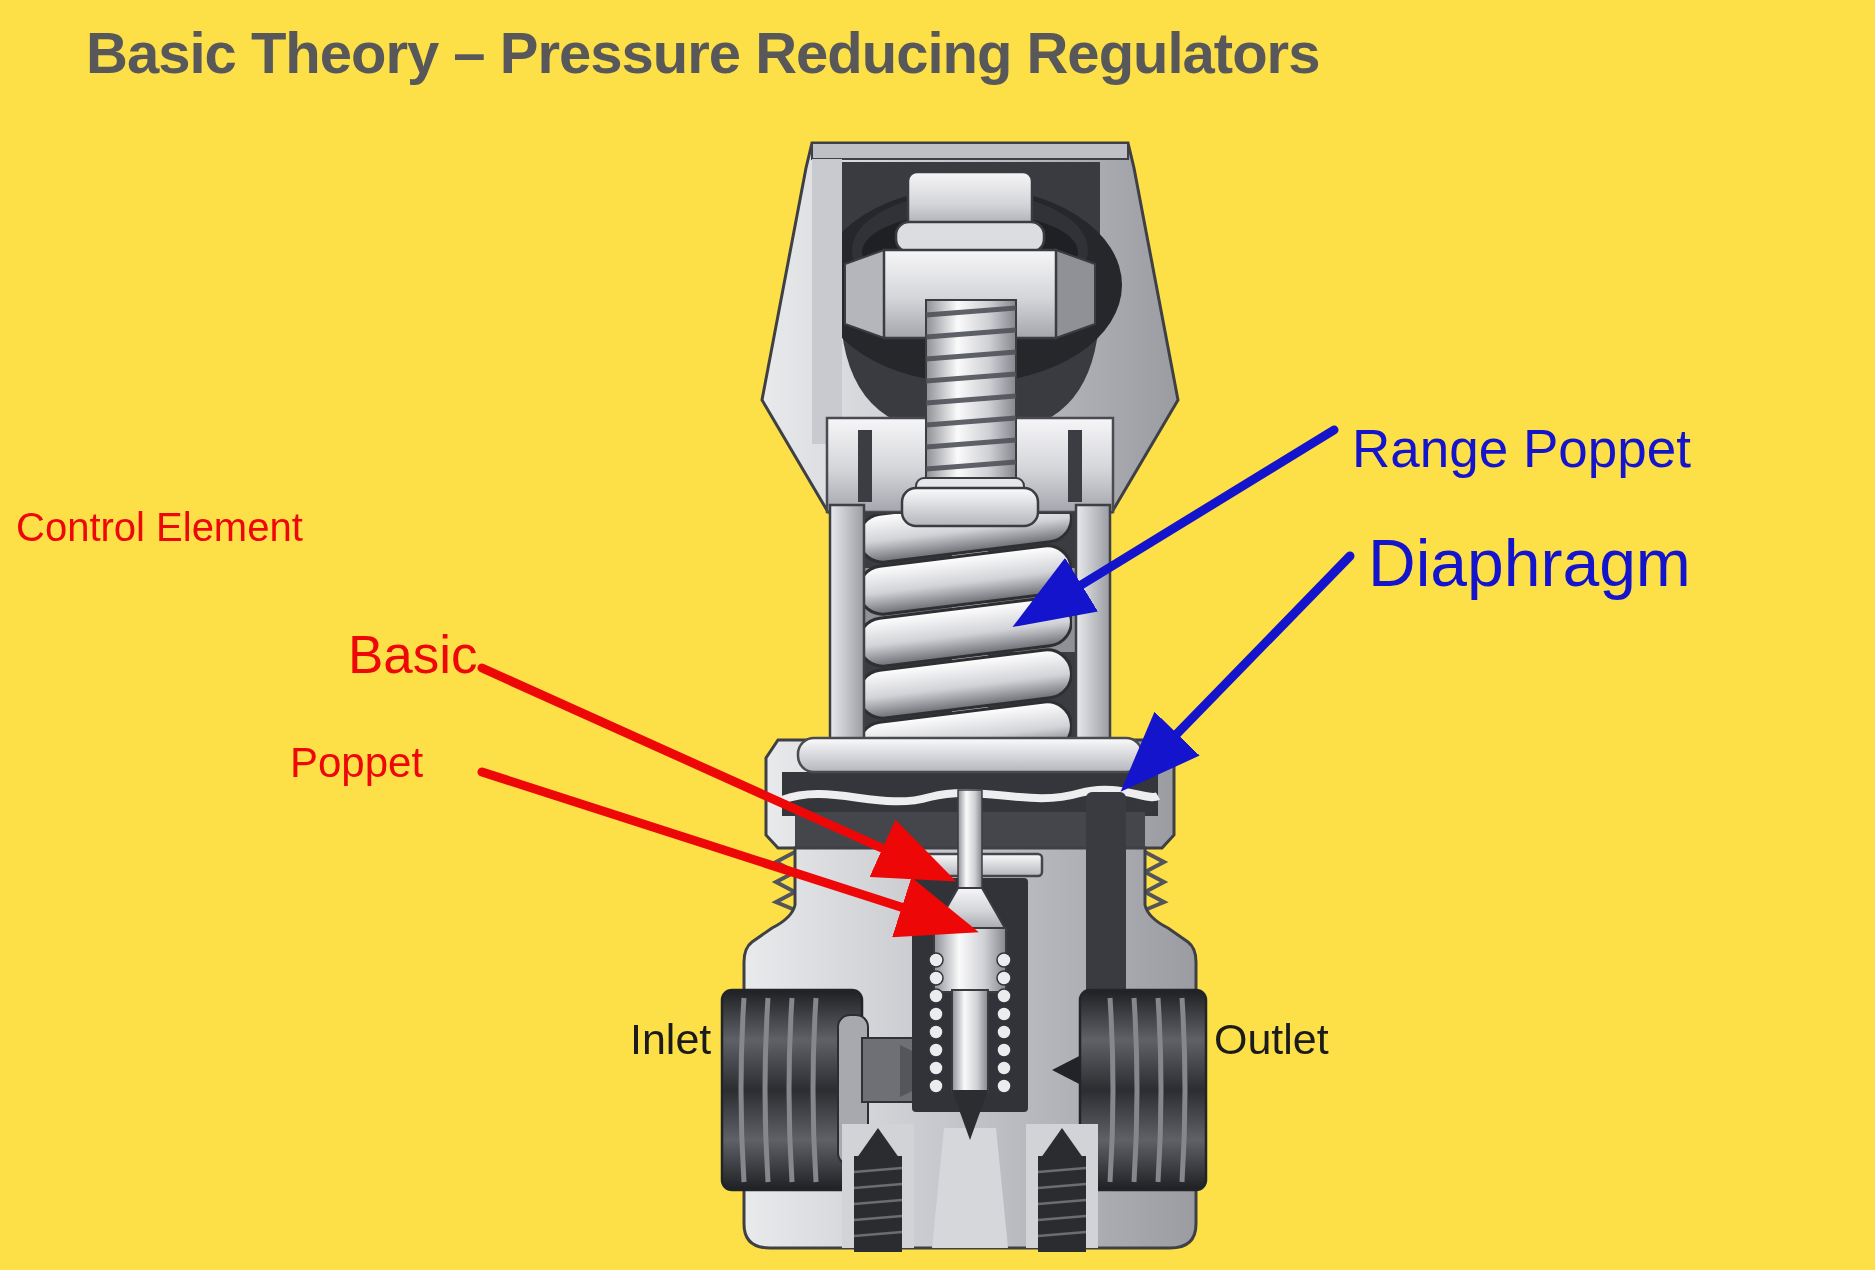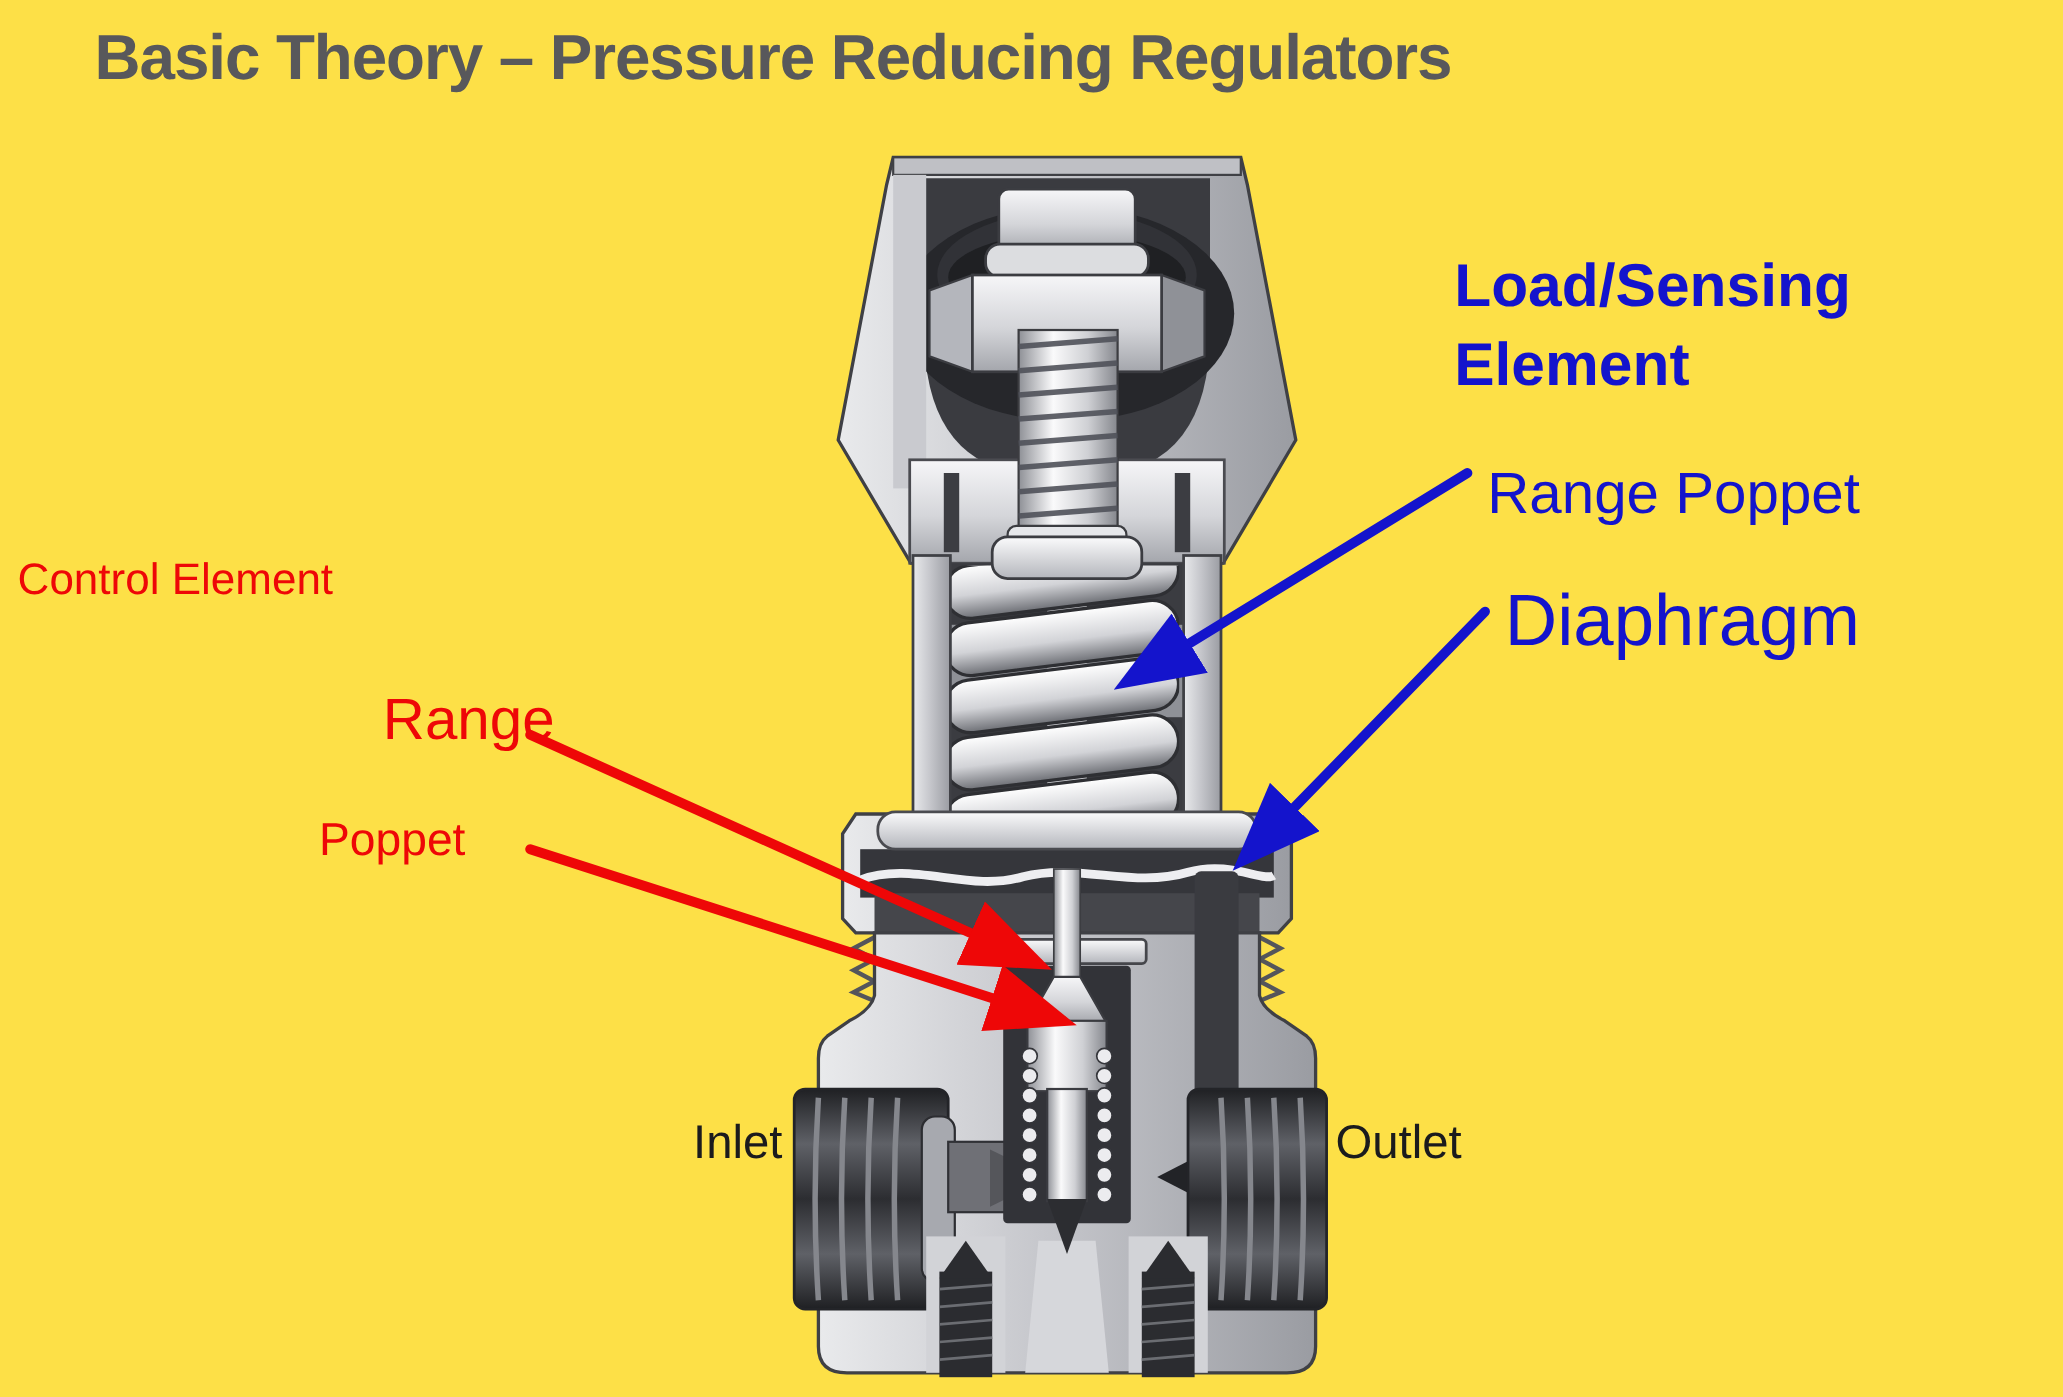--- a/index.html
+++ b/index.html
@@ -211,28 +211,27 @@
     <g stroke-linecap="round">
       <line x1="482" y1="668" x2="944" y2="876" stroke="#ee0707" stroke-width="9" marker-end="url(#arrRed)"></line>
       <line x1="482" y1="772" x2="966" y2="928" stroke="#ee0707" stroke-width="9" marker-end="url(#arrRed)"></line>
       <line x1="1334" y1="430" x2="1024" y2="620" stroke="#1414cc" stroke-width="9" marker-end="url(#arrBlue)"></line>
       <line x1="1350" y1="556" x2="1130" y2="782" stroke="#1414cc" stroke-width="9" marker-end="url(#arrBlue)"></line>
     </g>
   </svg>
 
   <div class="lbl" id="page-title" style="color: rgb(88, 88, 91);">Basic Theory – Pressure Reducing Regulators</div>
 
-  <div class="lbl" id="load-sensing-label" style="color: rgb(20, 20, 204);">Load/Sensing Element</div>
 
   <div class="lbl" id="range-spring-label" style="color: rgb(20, 20, 204);">Range Poppet</div>
 
   <div class="lbl" id="diaphragm-label" style="color: rgb(20, 20, 204);">Diaphragm</div>
 
   <div class="lbl" id="control-element-label" style="color: rgb(238, 7, 7);">Control Element</div>
 
-  <div class="lbl" id="seat-label" style="color: rgb(238, 7, 7);">Range</div>
+  <div class="lbl" id="seat-label" style="color: rgb(238, 7, 7);">Basic</div>
 
   <div class="lbl" id="poppet-label" style="color: rgb(238, 7, 7);">Poppet</div>
 
   <div class="lbl" id="inlet-label" style="color: rgb(27, 27, 29);">Inlet</div>
 
   <div class="lbl" id="outlet-label" style="color: rgb(27, 27, 29);">Outlet</div>
 </div>
 
 </body></html>

